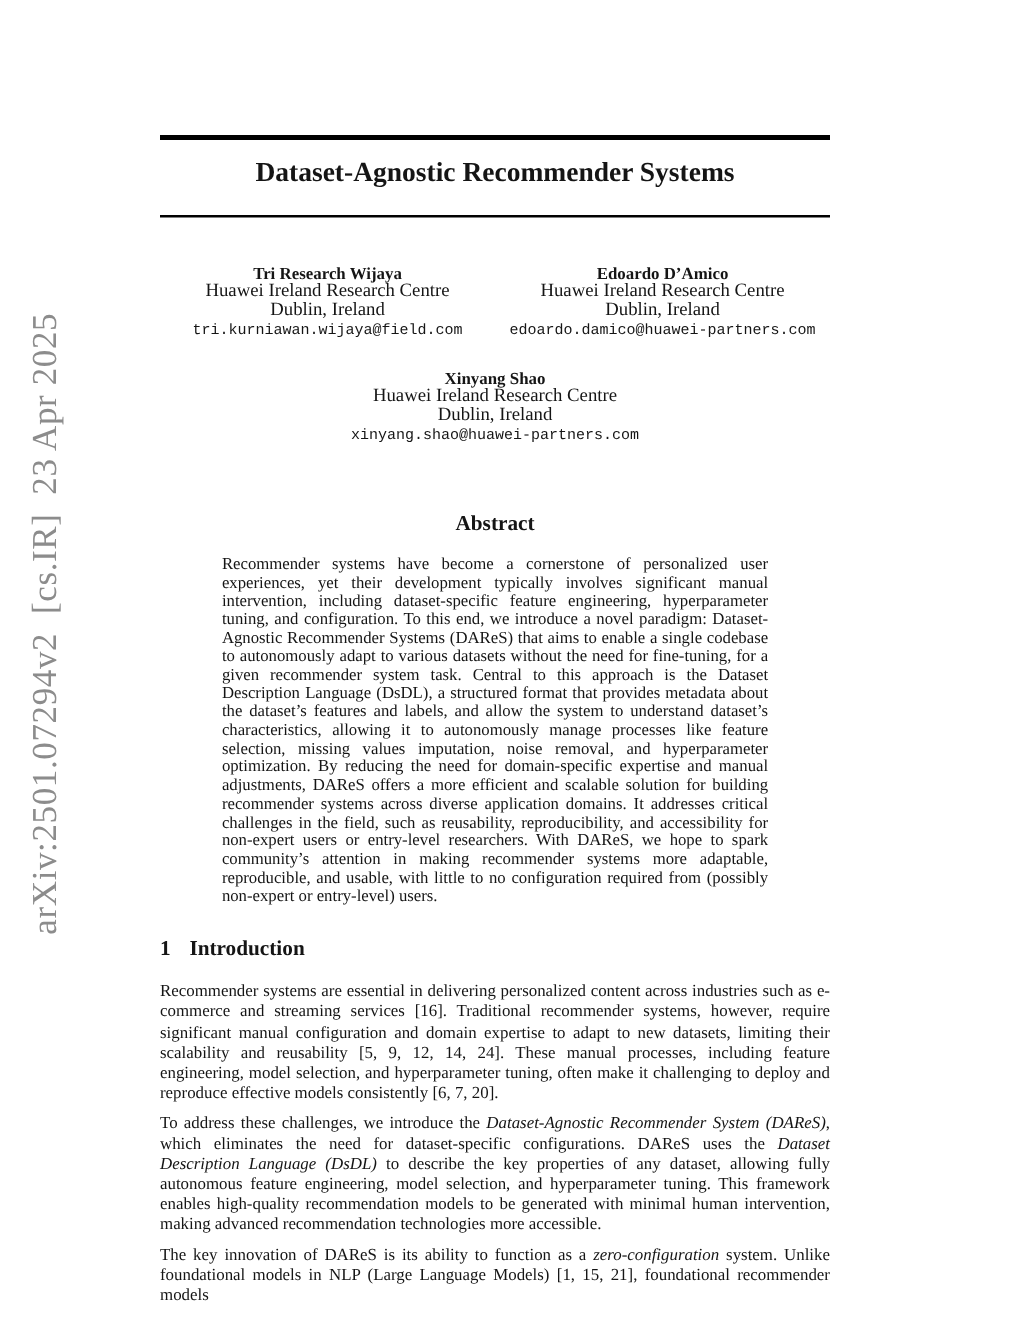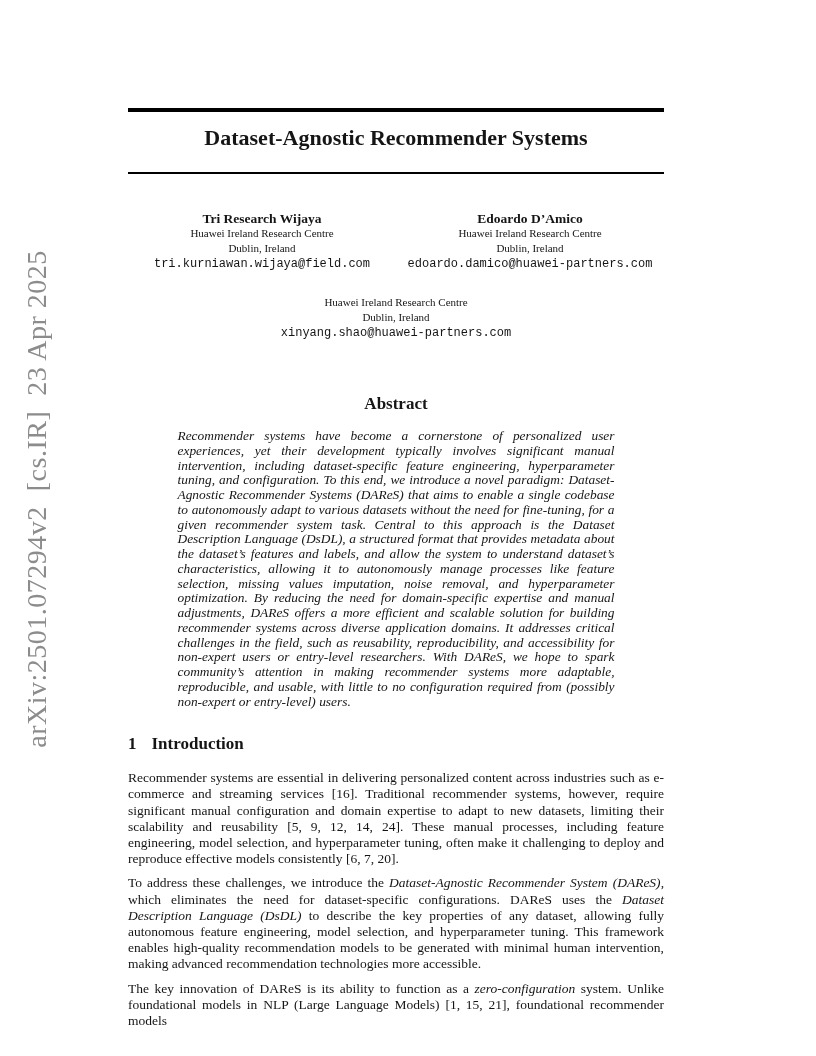--- a/index.html
+++ b/index.html
@@ -63,21 +63,21 @@
     flex: 1 1 50%;
     text-align: center;
   }
   .authors-row.second .author-block { flex: 0 0 100%; }
   .author-name {
     font-weight: bold;
     font-size: 13.5px;
     line-height: 15px;
   }
   .author-affil {
-    font-size: 11px;
+    font-size: 15px;
     line-height: 15px;
   }
   .author-email {
     font-family: "Liberation Mono", "DejaVu Sans Mono", monospace;
     font-size: 12px;
     line-height: 14px;
     margin-top: 1px;
     white-space: nowrap;
   }
   .abstract-heading {
@@ -85,21 +85,20 @@
     text-align: center;
     font-size: 17px;
     font-weight: bold;
   }
   .abstract-text {
     width: 437px;
     margin: 15px auto 0 auto;
     text-align: justify;
     font-size: 13.4px;
     line-height: 14.75px;
-    font-style: italic;
   }
   .section-heading {
     margin-top: 25px;
     font-size: 17px;
     font-weight: bold;
   }
   .section-number { display: inline-block; margin-right: 15px; }
   .body-para {
     margin-top: 16px;
     text-align: justify;
@@ -136,20 +135,21 @@
       <div class="author-block">
         <div class="author-name">Edoardo D’Amico</div>
         <div class="author-affil">Huawei Ireland Research Centre</div>
         <div class="author-affil">Dublin, Ireland</div>
         <div class="author-email">edoardo.damico@huawei-partners.com</div>
       </div>
     </div>
 
     <div class="authors-row second">
       <div class="author-block">
+        <div class="author-name">Xinyang Shao</div>
         <div class="author-affil">Huawei Ireland Research Centre</div>
         <div class="author-affil">Dublin, Ireland</div>
         <div class="author-email">xinyang.shao@huawei-partners.com</div>
       </div>
     </div>
 
     <h2 class="abstract-heading">Abstract</h2>
 
     <p class="abstract-text">Recommender systems have become a cornerstone of personalized user experiences, yet their development typically involves significant manual intervention, including dataset-specific feature engineering, hyperparameter tuning, and configuration. To this end, we introduce a novel paradigm: Dataset-Agnostic Recommender Systems (DAReS) that aims to enable a single codebase to autonomously adapt to various datasets without the need for fine-tuning, for a given recommender system task. Central to this approach is the Dataset Description Language (DsDL), a structured format that provides metadata about the dataset’s features and labels, and allow the system to understand dataset’s characteristics, allowing it to autonomously manage processes like feature selection, missing values imputation, noise removal, and hyperparameter optimization. By reducing the need for domain-specific expertise and manual adjustments, DAReS offers a more efficient and scalable solution for building recommender systems across diverse application domains. It addresses critical challenges in the field, such as reusability, reproducibility, and accessibility for non-expert users or entry-level researchers. With DAReS, we hope to spark community’s attention in making recommender systems more adaptable, reproducible, and usable, with little to no configuration required from (possibly non-expert or entry-level) users.</p>
 

